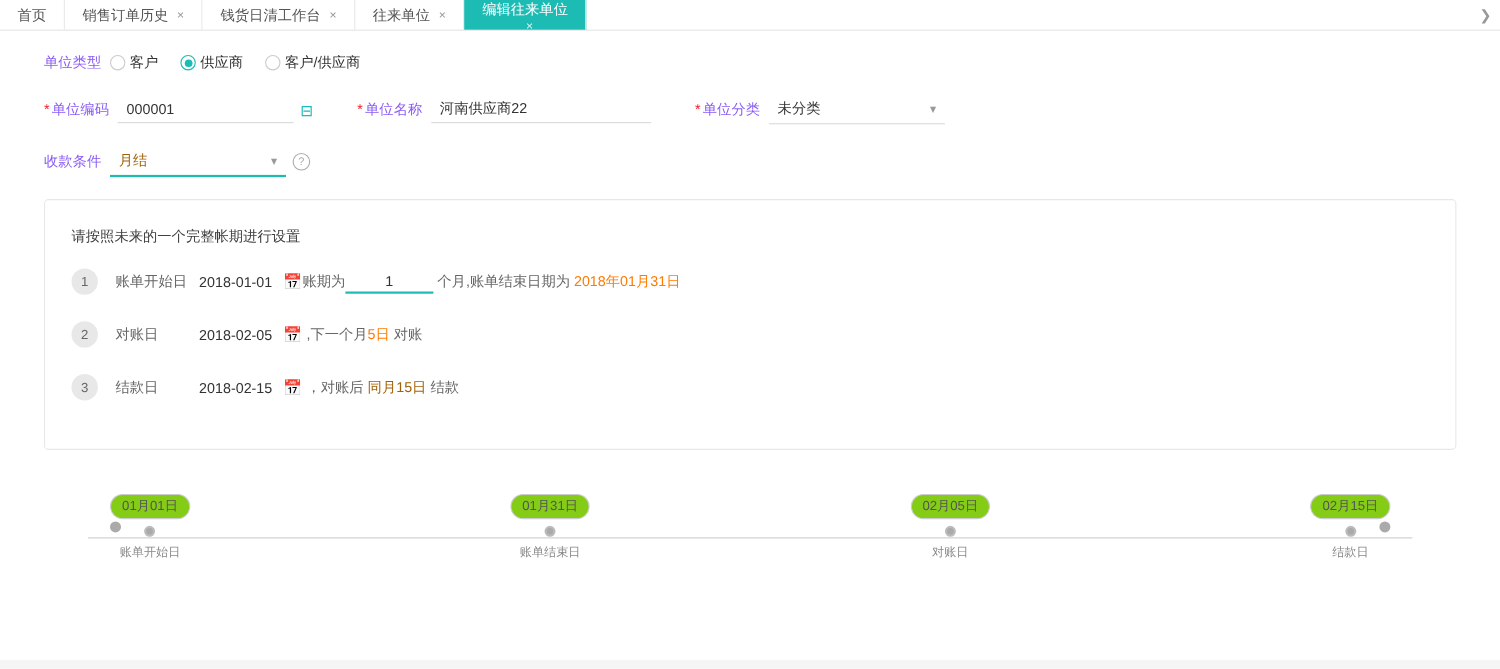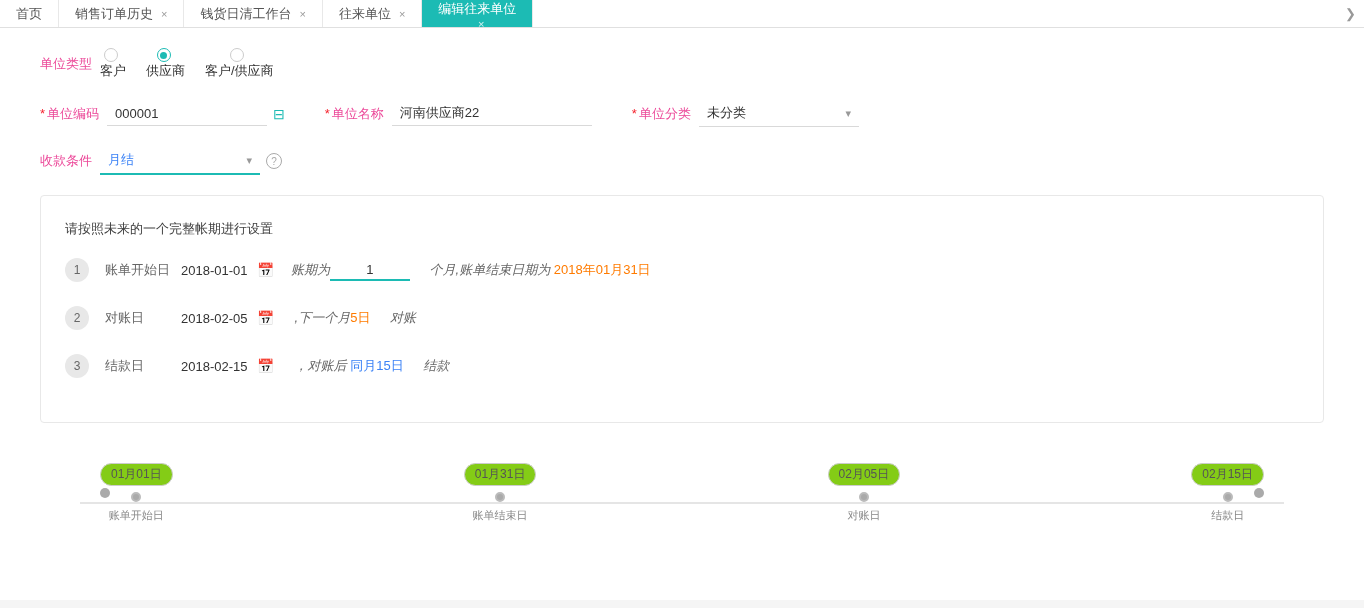--- a/index.html
+++ b/index.html
@@ -61,40 +61,39 @@
       align-items: center;
       margin-bottom: 20px;
       flex-wrap: wrap;
     }
     .form-field {
       display: flex;
       align-items: center;
       margin-right: 40px;
     }
     .form-label {
-      color: #ec4899;
+      color: #8b5cf6;
       white-space: nowrap;
       margin-right: 8px;
     }
     .required-star {
       color: #f5222d;
       margin-right: 2px;
     }
 
     
     .radio-group {
       display: flex;
       align-items: center;
     }
     .radio-item {
       display: flex;
       align-items: center;
       margin-right: 20px;
       cursor: pointer;
-      flex-direction: column;
     }
     .radio-circle {
       width: 14px;
       height: 14px;
       border-radius: 50%;
       border: 1.5px solid #ccc;
       margin-right: 4px;
       display: flex;
       align-items: center;
       justify-content: center;
@@ -207,37 +206,36 @@
       color: #666;
       margin-right: 16px;
       white-space: nowrap;
     }
     .period-date {
       color: #333;
       margin-right: 4px;
     }
     .period-suffix {
       color: #666;
-      margin-left: 16px;
-      font-style: italic;
+      margin-left: 0;
     }
     .period-input-inline {
       border: none;
       border-bottom: 2px solid #1cbbb4;
       width: 80px;
       font-size: 13px;
       text-align: center;
       outline: none;
       padding: 2px 4px;
       color: #333;
       background: transparent;
     }
 
     .orange { color: #ff7b00; }
-    .teal { color: #3b82f6; }
+    .teal { color: #a16207; }
 
     
     .preview-text {
       color: #666;
       font-size: 13px;
       margin-bottom: 24px;
       line-height: 1.8;
     }
     .timeline-line {
       position: absolute;

